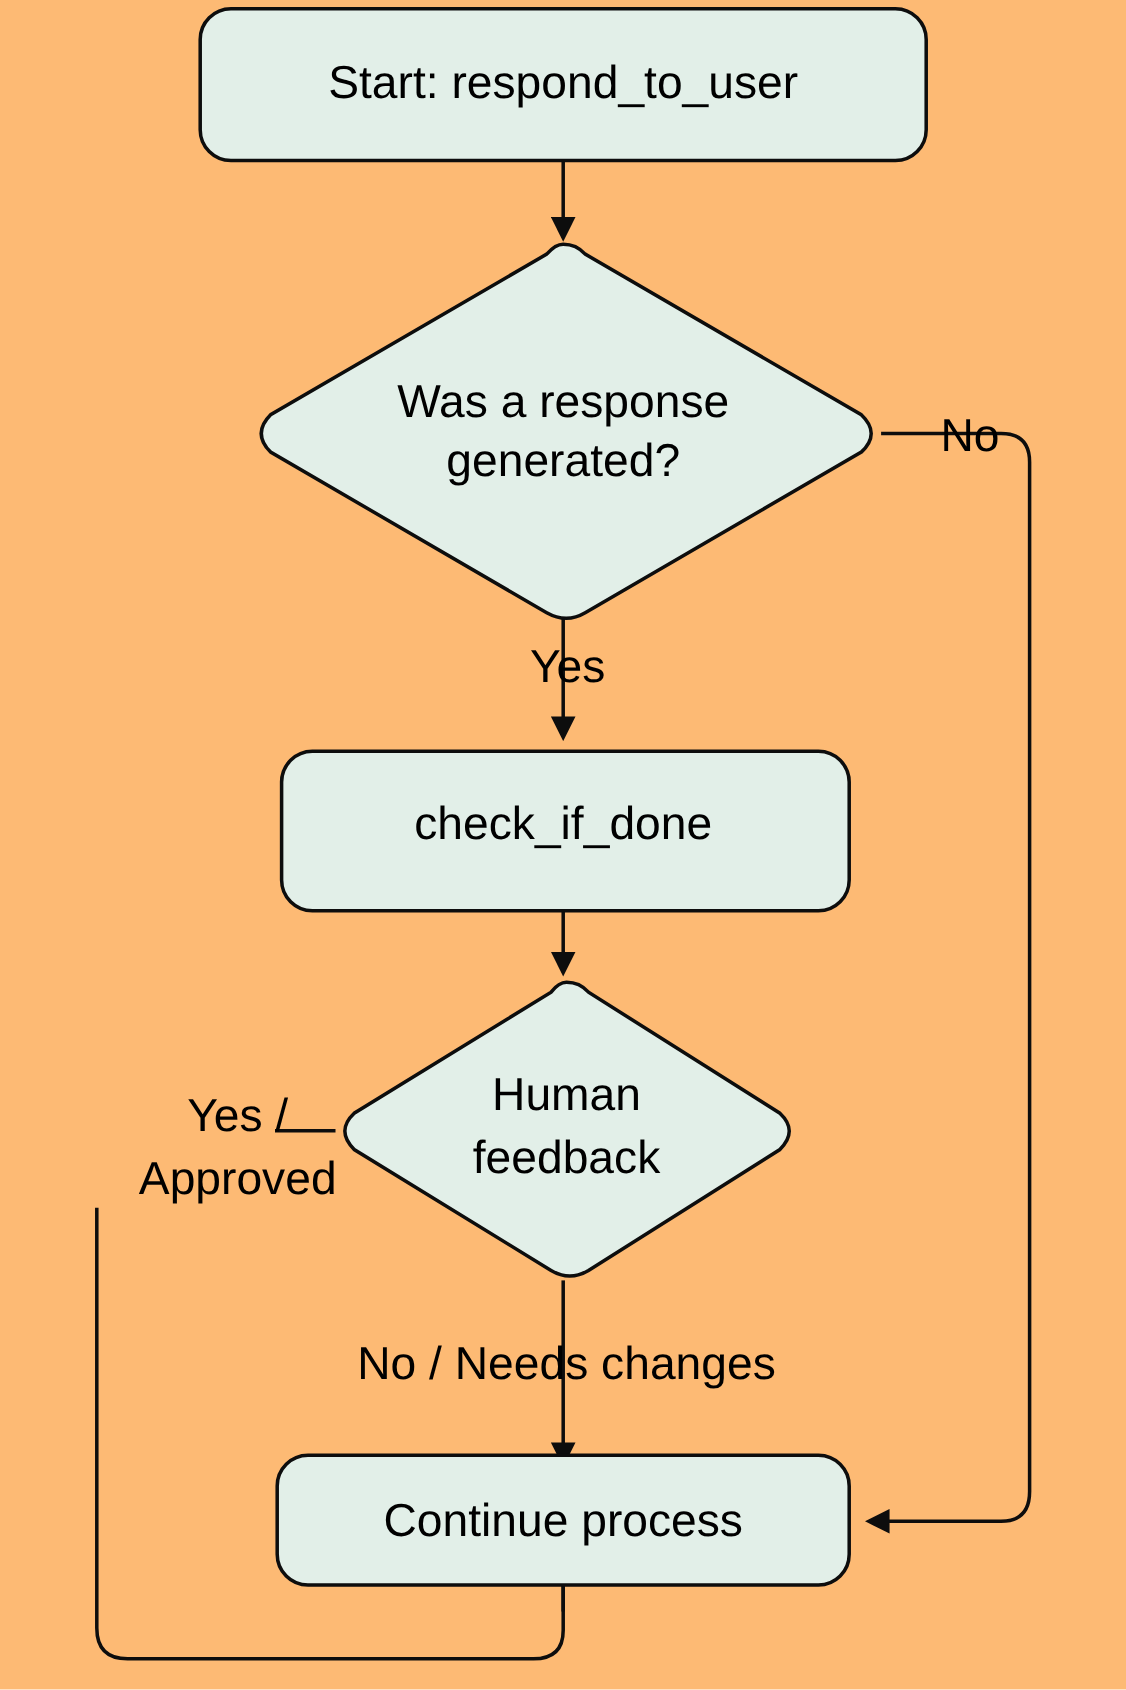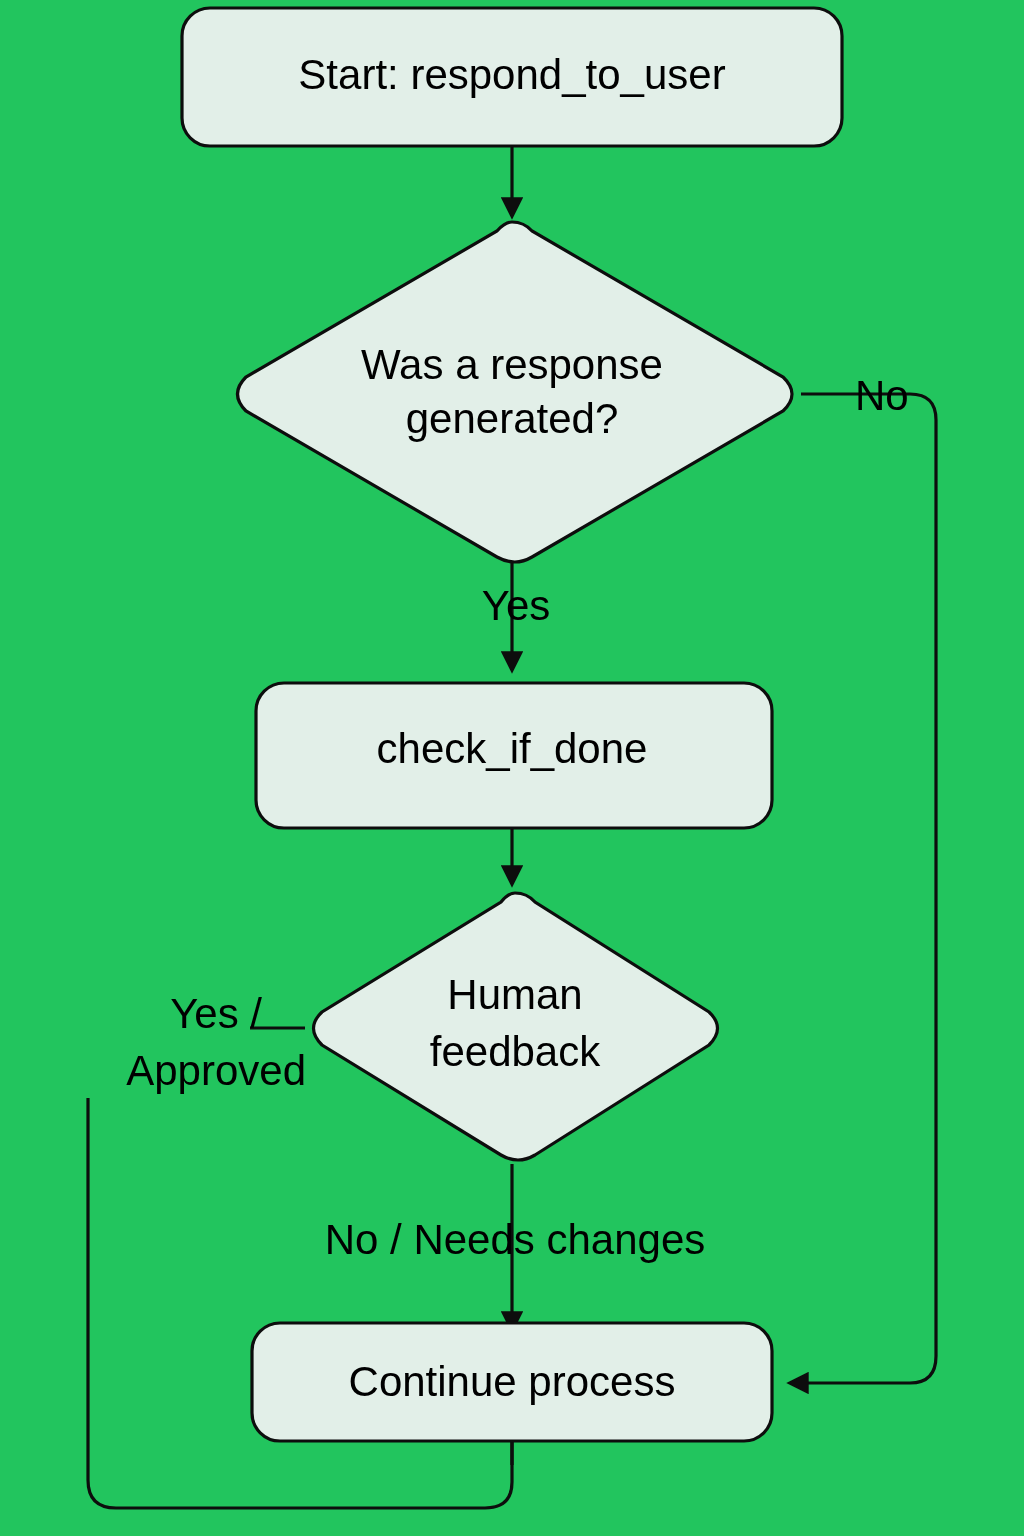--- a/index.html
+++ b/index.html
@@ -10,21 +10,21 @@
   body {
     width: 1024px;
     height: 1536px;
     font-family: "Liberation Sans", sans-serif;
     overflow: hidden;
   }
   #flowchart-root {
     position: relative;
     width: 1024px;
     height: 1536px;
-    background: #22c55e;
+    background: #fdba74;
   }
   svg.chart-layer {
     position: absolute;
     top: 0;
     left: 0;
     width: 1024px;
     height: 1536px;
     display: block;
   }
   .node-shape {

